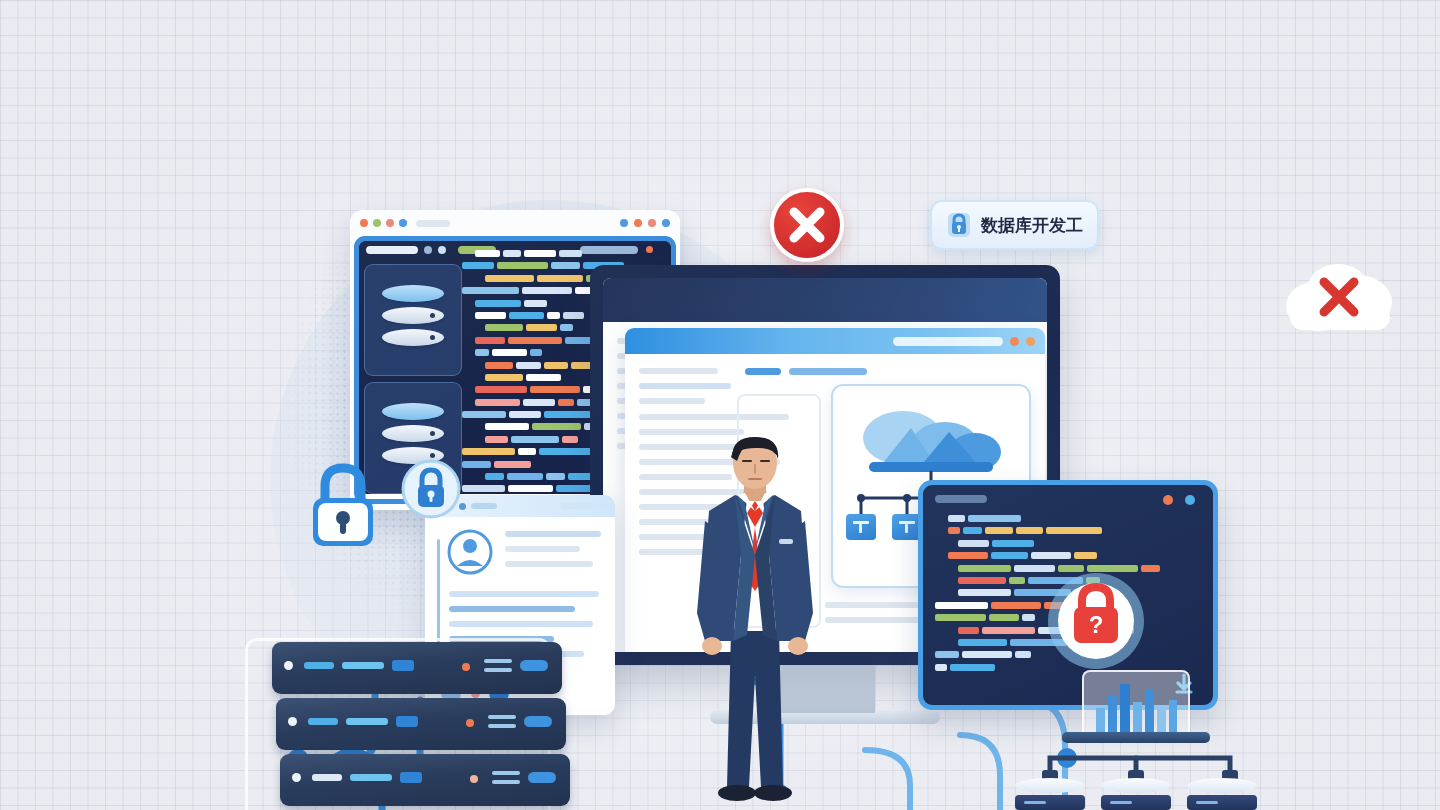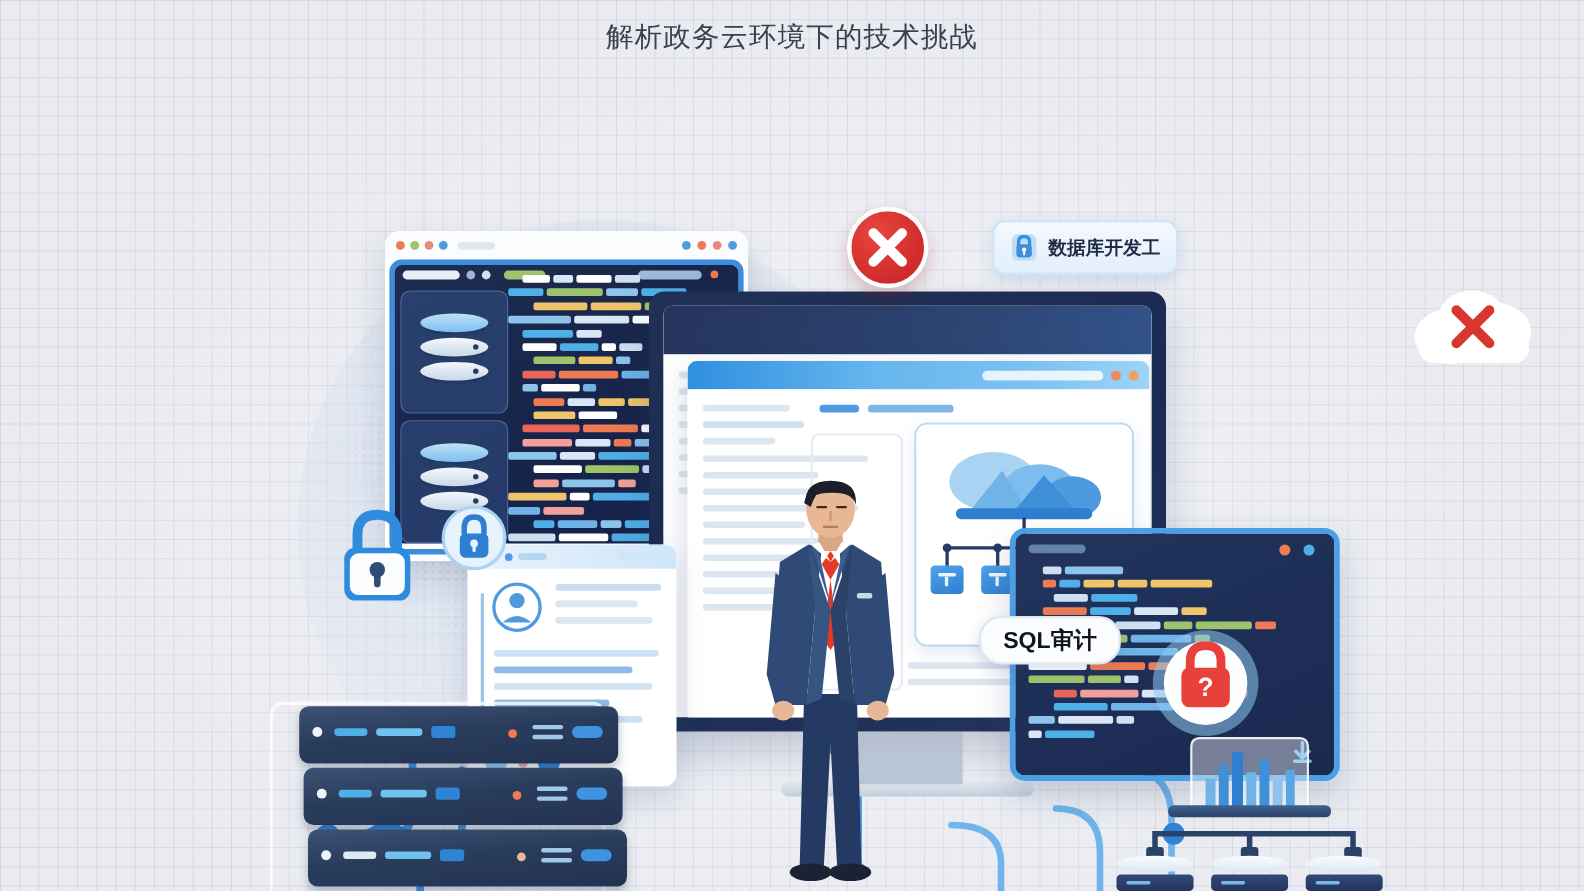--- a/index.html
+++ b/index.html
@@ -114,41 +114,40 @@
     box-shadow:0 5px 9px rgba(30,48,85,.28);}
   .server-unit::before{content:'';position:absolute;left:12px;top:19px;width:9px;height:9px;border-radius:50%;background:#eef4fb;}
   .srv-bar{position:absolute;height:7px;border-radius:3px;}
   
   #db-cluster{left:770px;top:500px;width:250px;height:190px;}
   .dbstack{position:absolute;width:70px;}
   .dbs-top{height:15px;border-radius:50%/50%;background:linear-gradient(180deg,#fbfdff,#dbe6f2);}
   .dbs-row{height:15px;border-radius:4px;background:linear-gradient(180deg,#34497a,#22345d);margin-top:2px;position:relative;}
   .dbs-row::after{content:'';position:absolute;left:9px;top:6px;width:22px;height:3px;border-radius:2px;background:#7fb6e8;}
   
-  #badge-tool{left:652px;top:30px;height:46px;border-radius:12px;background:linear-gradient(180deg,#f4f9fe,#e2eefb);
+  #badge-tool{left:680px;top:30px;height:46px;border-radius:12px;background:linear-gradient(180deg,#f4f9fe,#e2eefb);
     border:2px solid #cfe4f7;box-shadow:0 5px 13px rgba(60,110,170,.17);display:flex;align-items:center;gap:9px;padding:0 14px;}
   #badge-tool-label{font-size:17px;font-weight:bold;color:#1f2b44;white-space:nowrap;}
   #badge-sql-box{left:640px;top:390px;}
   .pillbadge{position:absolute;height:40px;border-radius:20px;background:#fbfcfe;border:2px solid #dfe6ef;
     box-shadow:0 5px 14px rgba(60,90,140,.18);display:flex;align-items:center;justify-content:center;padding:0 20px;}
   .pillbadge span{font-size:21px;font-weight:bold;color:#10141d;white-space:nowrap;}
   
   #error-circle{left:520px;top:18px;width:66px;height:66px;border-radius:50%;
     background:radial-gradient(circle at 35% 30%,#e8453c,#c52026);
     border:4px solid #fdfdfd;box-shadow:0 7px 16px rgba(150,30,30,.26);}
   #cloud-x{left:1020px;top:80px;width:140px;height:95px;}
 </style>
 </head>
 <body>
 
 <div id="bg-grid"></div>
 <div id="bg-vignette"></div>
 
 <div id="header">
-  <h2 id="subtitle">解析政务云环境下的技术挑战</h2>
 </div>
 
 <div id="stage">
 
   <div class="abs" id="circle-backdrop"></div>
   <div class="abs" id="dot-texture"></div>
 
   <svg class="abs" style="left:-130px;top:470px;width:1180px;height:330px;">
     <g fill="none" stroke="#3f93df" stroke-width="7" stroke-linecap="round">
       <path d="M255,30 L255,95 Q255,120 232,120 L185,120"></path>
@@ -725,17 +724,14 @@
     <svg style="width:26px;height:28px;flex:none" viewBox="0 0 26 28">
       <rect x="2" y="2" width="22" height="24" rx="5" fill="#bfddf6"></rect>
       <path d="M8,12 L8,9 Q8,4 13,4 Q18,4 18,9 L18,12" stroke="#3f8fd9" stroke-width="3" fill="none"></path>
       <rect x="6" y="11" width="14" height="12" rx="3" fill="#3f8fd9"></rect>
       <circle cx="13" cy="16" r="2" fill="#eef7ff"></circle>
       <rect x="12" y="17" width="2" height="4" fill="#eef7ff"></rect>
     </svg>
     <span id="badge-tool-label">数据库开发工</span>
   </div>
 
-  <div class="pillbadge" id="badge-sql-box">
-    <span>SQL审计</span>
-  </div>
 
 </div>
 
 </body></html>

